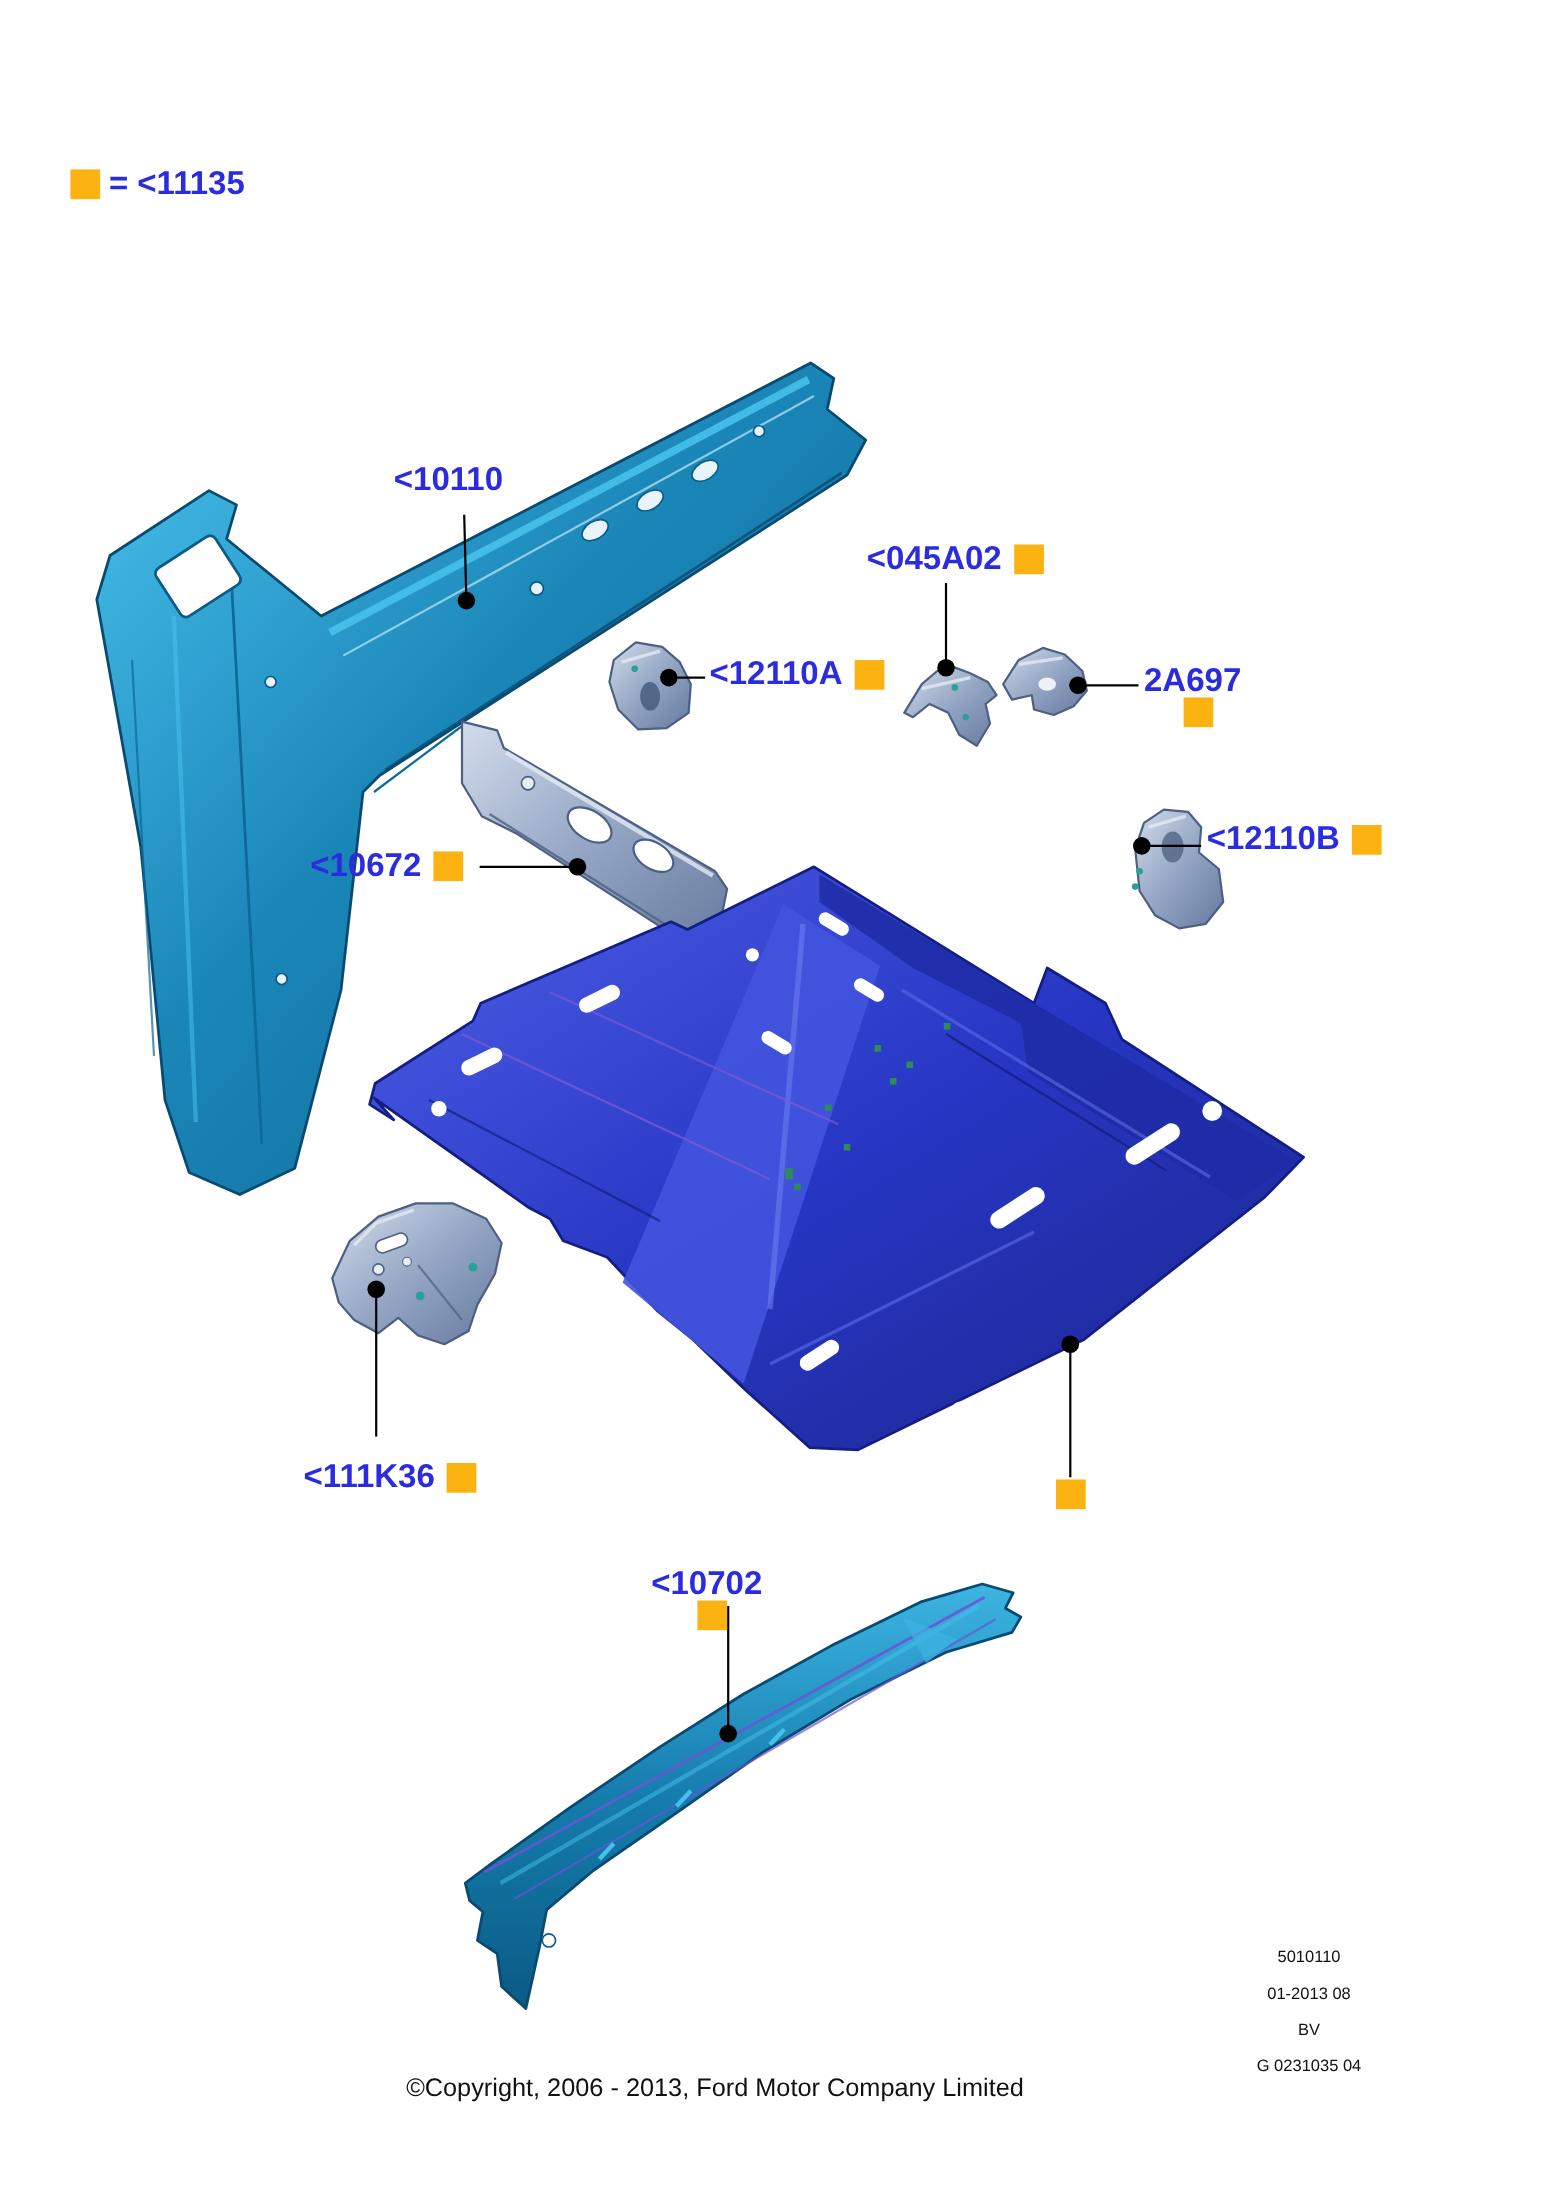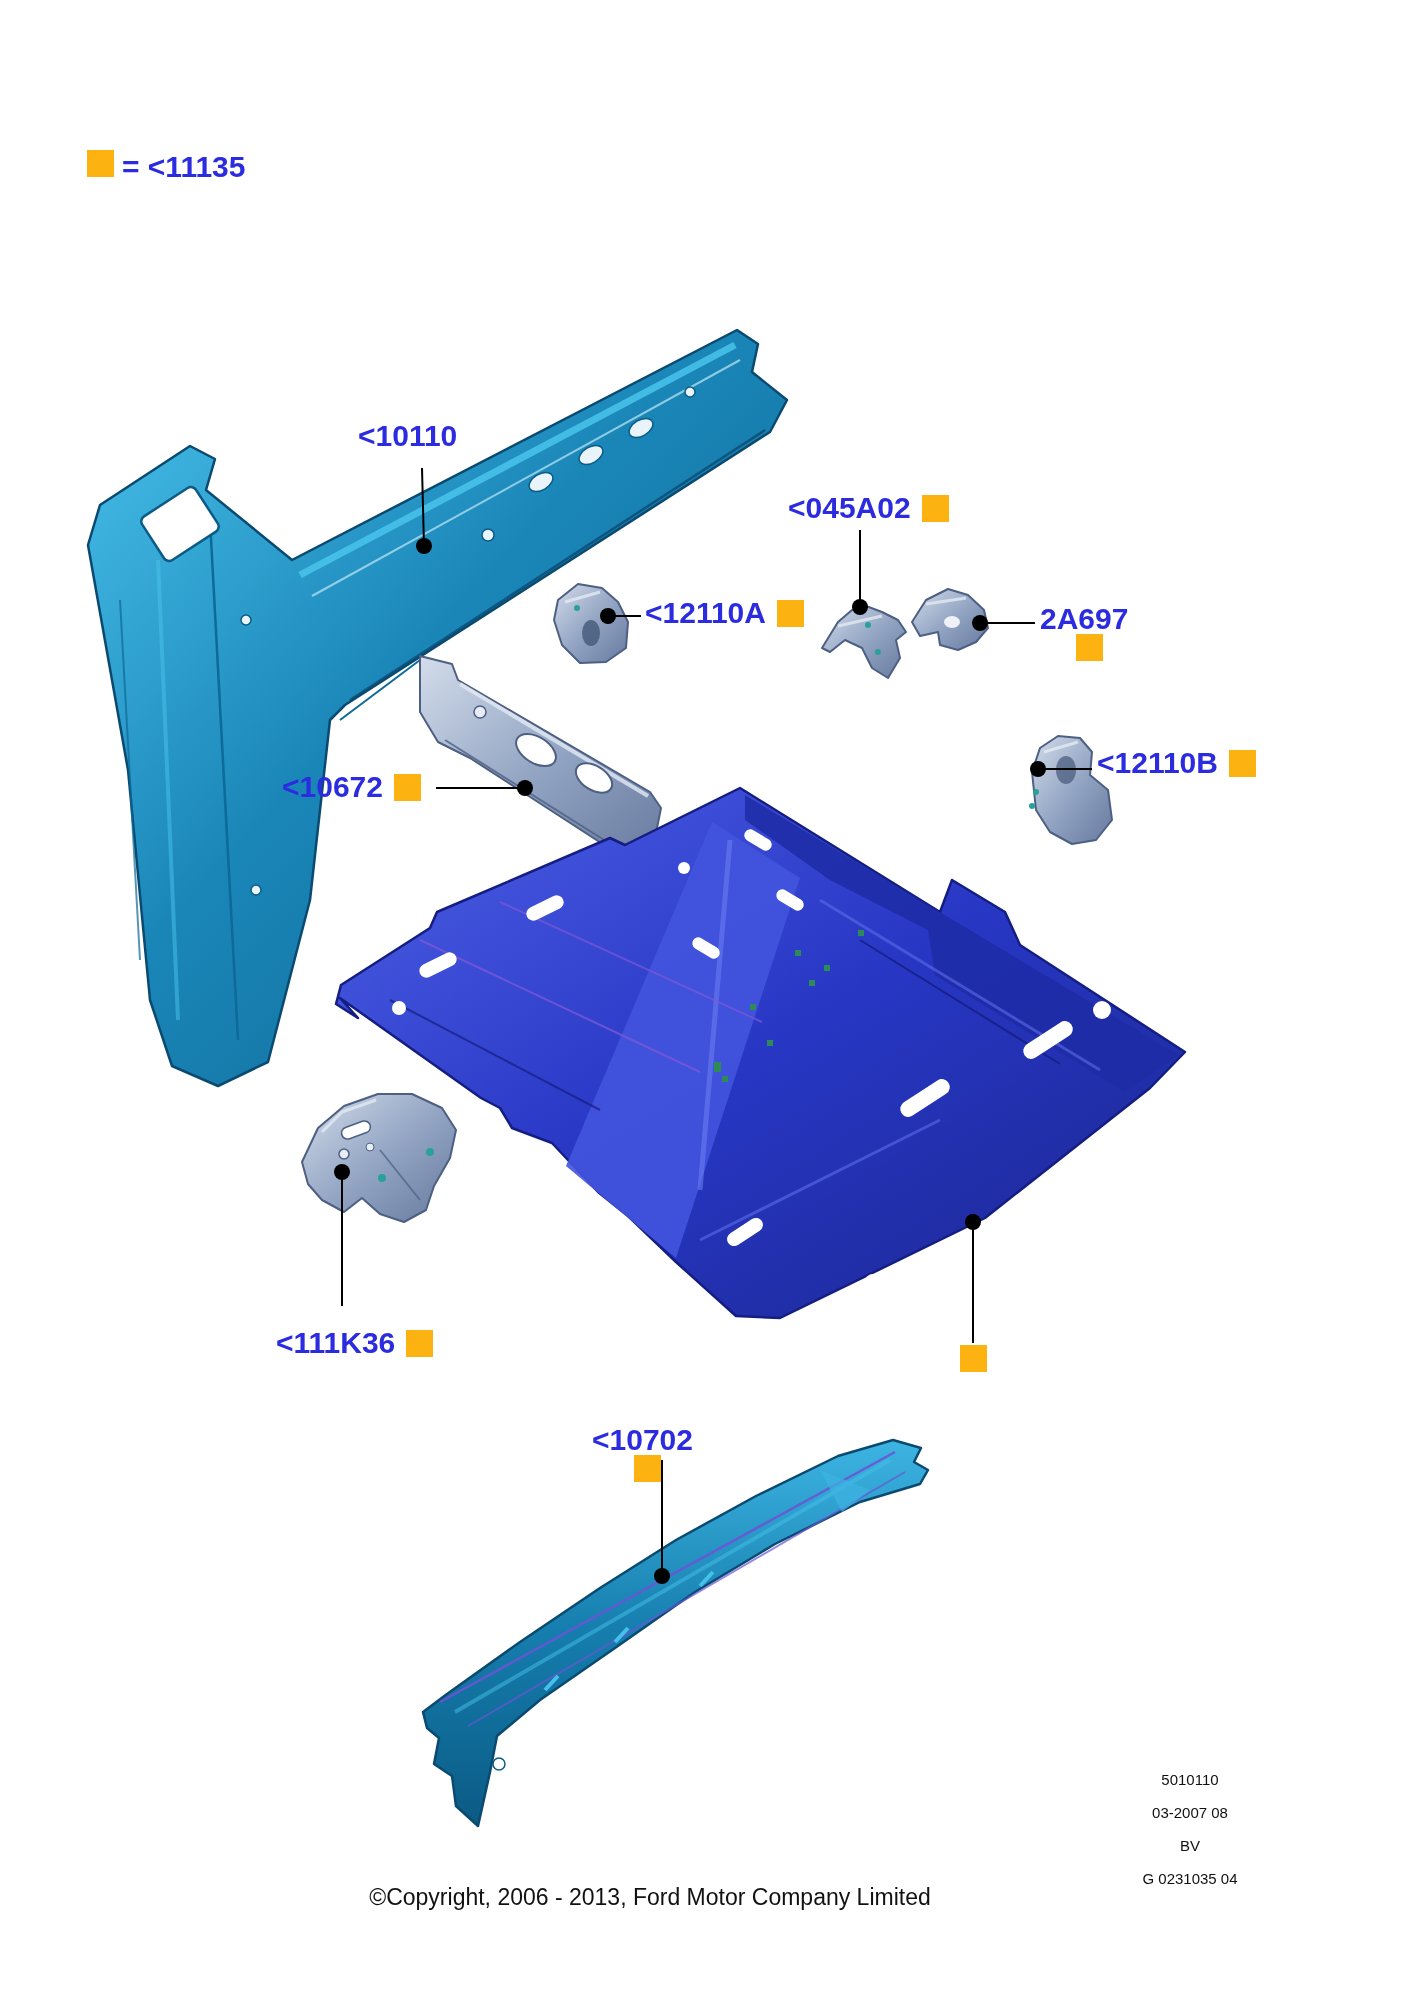--- a/index.html
+++ b/index.html
@@ -3,21 +3,21 @@
 <meta charset="utf-8">
 <style>
   html,body{margin:0;padding:0;background:#ffffff;}
   #page{position:relative;width:1409px;height:2000px;background:#ffffff;overflow:hidden;
         font-family:"Liberation Sans", sans-serif;}
   #diagram-svg{position:absolute;left:0;top:0;}
   .callout{position:absolute;display:flex;align-items:center;white-space:nowrap;cursor:pointer;}
   .callout-text{font-weight:bold;font-size:30px;color:#2b2be0;letter-spacing:0px;line-height:30px;}
   .osq{display:inline-block;width:27px;height:27px;background:#fcb311;margin-left:11px;}
   .osq-abs{position:absolute;width:27px;height:27px;background:#fcb311;}
-  #legend{position:absolute;left:87px;top:150px;display:flex;}
+  #legend{position:absolute;left:64px;top:150px;display:flex;align-items:center;}
   #legend .osq-l{display:inline-block;width:27px;height:27px;background:#fcb311;margin-right:8px;}
   #legend .legend-text{font-weight:bold;font-size:30px;color:#2b2be0;}
   #footer-block{position:absolute;left:1030px;top:1763px;width:320px;text-align:center;
                 font-size:15px;color:#111;line-height:33px;}
   #copyright{position:absolute;left:300px;top:1884px;width:700px;text-align:center;
              font-size:23px;color:#111;}
 </style>
 </head>
 <body>
 
@@ -245,20 +245,20 @@
 
   <div class="callout" style="left:592px;top:1425px;flex-direction:column;">
     <span class="callout-text">&lt;10702</span>
     <span class="osq"></span>
   </div>
 
   <span class="osq-abs" style="left:960px;top:1345px;"></span>
 
   <div id="footer-block">
     <div>5010110</div>
-    <div>03-2007 08</div>
+    <div>01-2013 08</div>
     <div>BV</div>
     <div>G 0231035 04</div>
   </div>
 
   <div id="copyright">©Copyright, 2006 - 2013, Ford Motor Company Limited</div>
 
 </div>
 
 </body></html>

